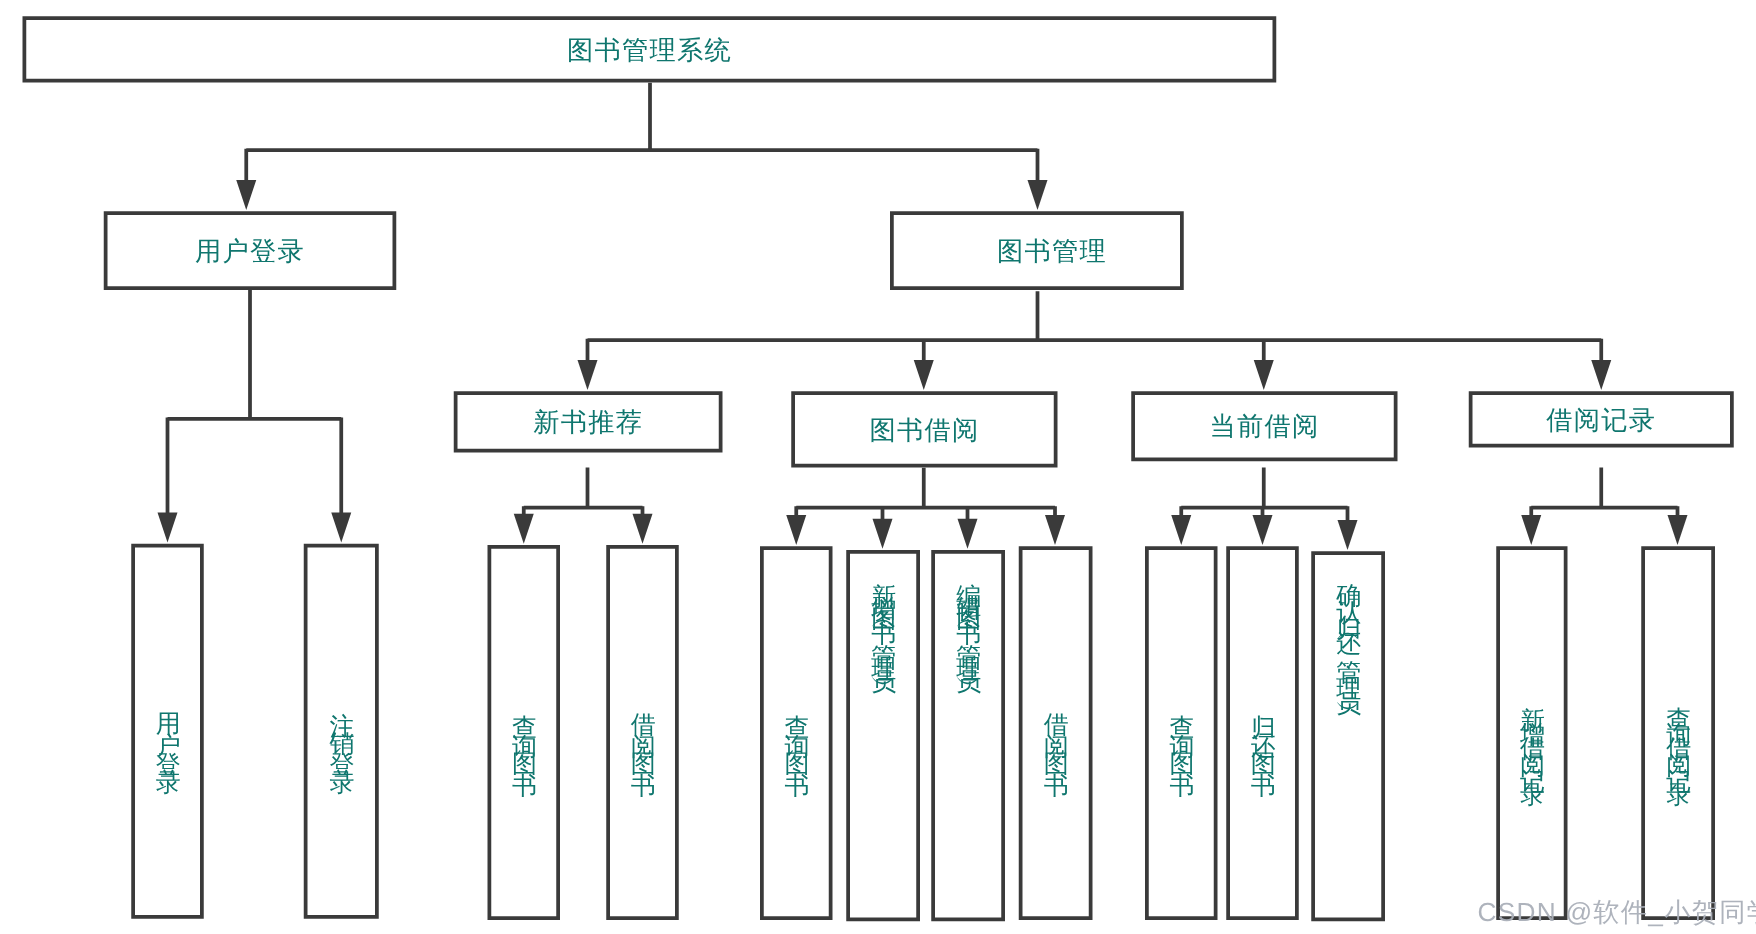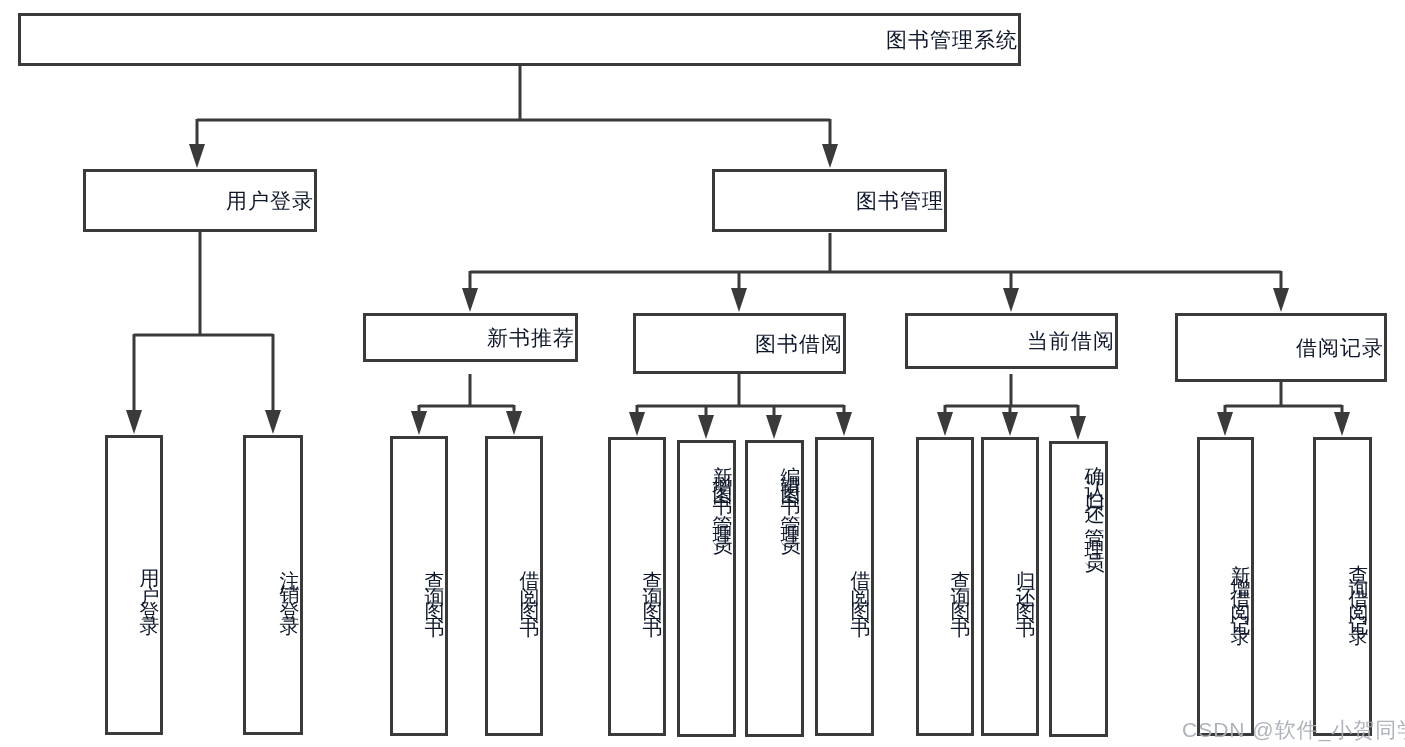--- a/index.html
+++ b/index.html
@@ -21,22 +21,22 @@
     width: 1405px; height: 747px;
     pointer-events: none;
   }
   .node {
     position: absolute;
     box-sizing: border-box;
     border: 3px solid #3a3a3a;
     background: #ffffff;
     display: flex;
     align-items: center;
-    justify-content: flex-end;
-    color: #0f172a;
+    justify-content: center;
+    color: #0f766e;
   }
   .h-node { font-size: 21px; letter-spacing: 1px; }
   .leaf .v-text {
     writing-mode: vertical-lr;
     text-orientation: mixed;
     font-size: 20px;
     letter-spacing: 0.78em;
     line-height: 1;
   }
   .leaf.mid .v-text { letter-spacing: 0.62em; }
@@ -119,21 +119,21 @@
 
   <div class="node h-node" style="left:363px;top:313px;width:215px;height:49px;">
     <span>新书推荐</span>
   </div>
   <div class="node h-node" style="left:633px;top:313px;width:213px;height:61px;">
     <span>图书借阅</span>
   </div>
   <div class="node h-node" style="left:905px;top:313px;width:213px;height:56px;">
     <span>当前借阅</span>
   </div>
-  <div class="node h-node" style="left:1175px;top:313px;width:212px;height:69px;">
+  <div class="node h-node" style="left:1175px;top:313px;width:212px;height:45px;">
     <span>借阅记录</span>
   </div>
 
   <div class="node leaf" style="left:105px;top:435px;width:58px;height:300px;">
     <span class="v-text">用户登录</span>
   </div>
   <div class="node leaf" style="left:243px;top:435px;width:60px;height:300px;">
     <span class="v-text">注销登录</span>
   </div>
 

